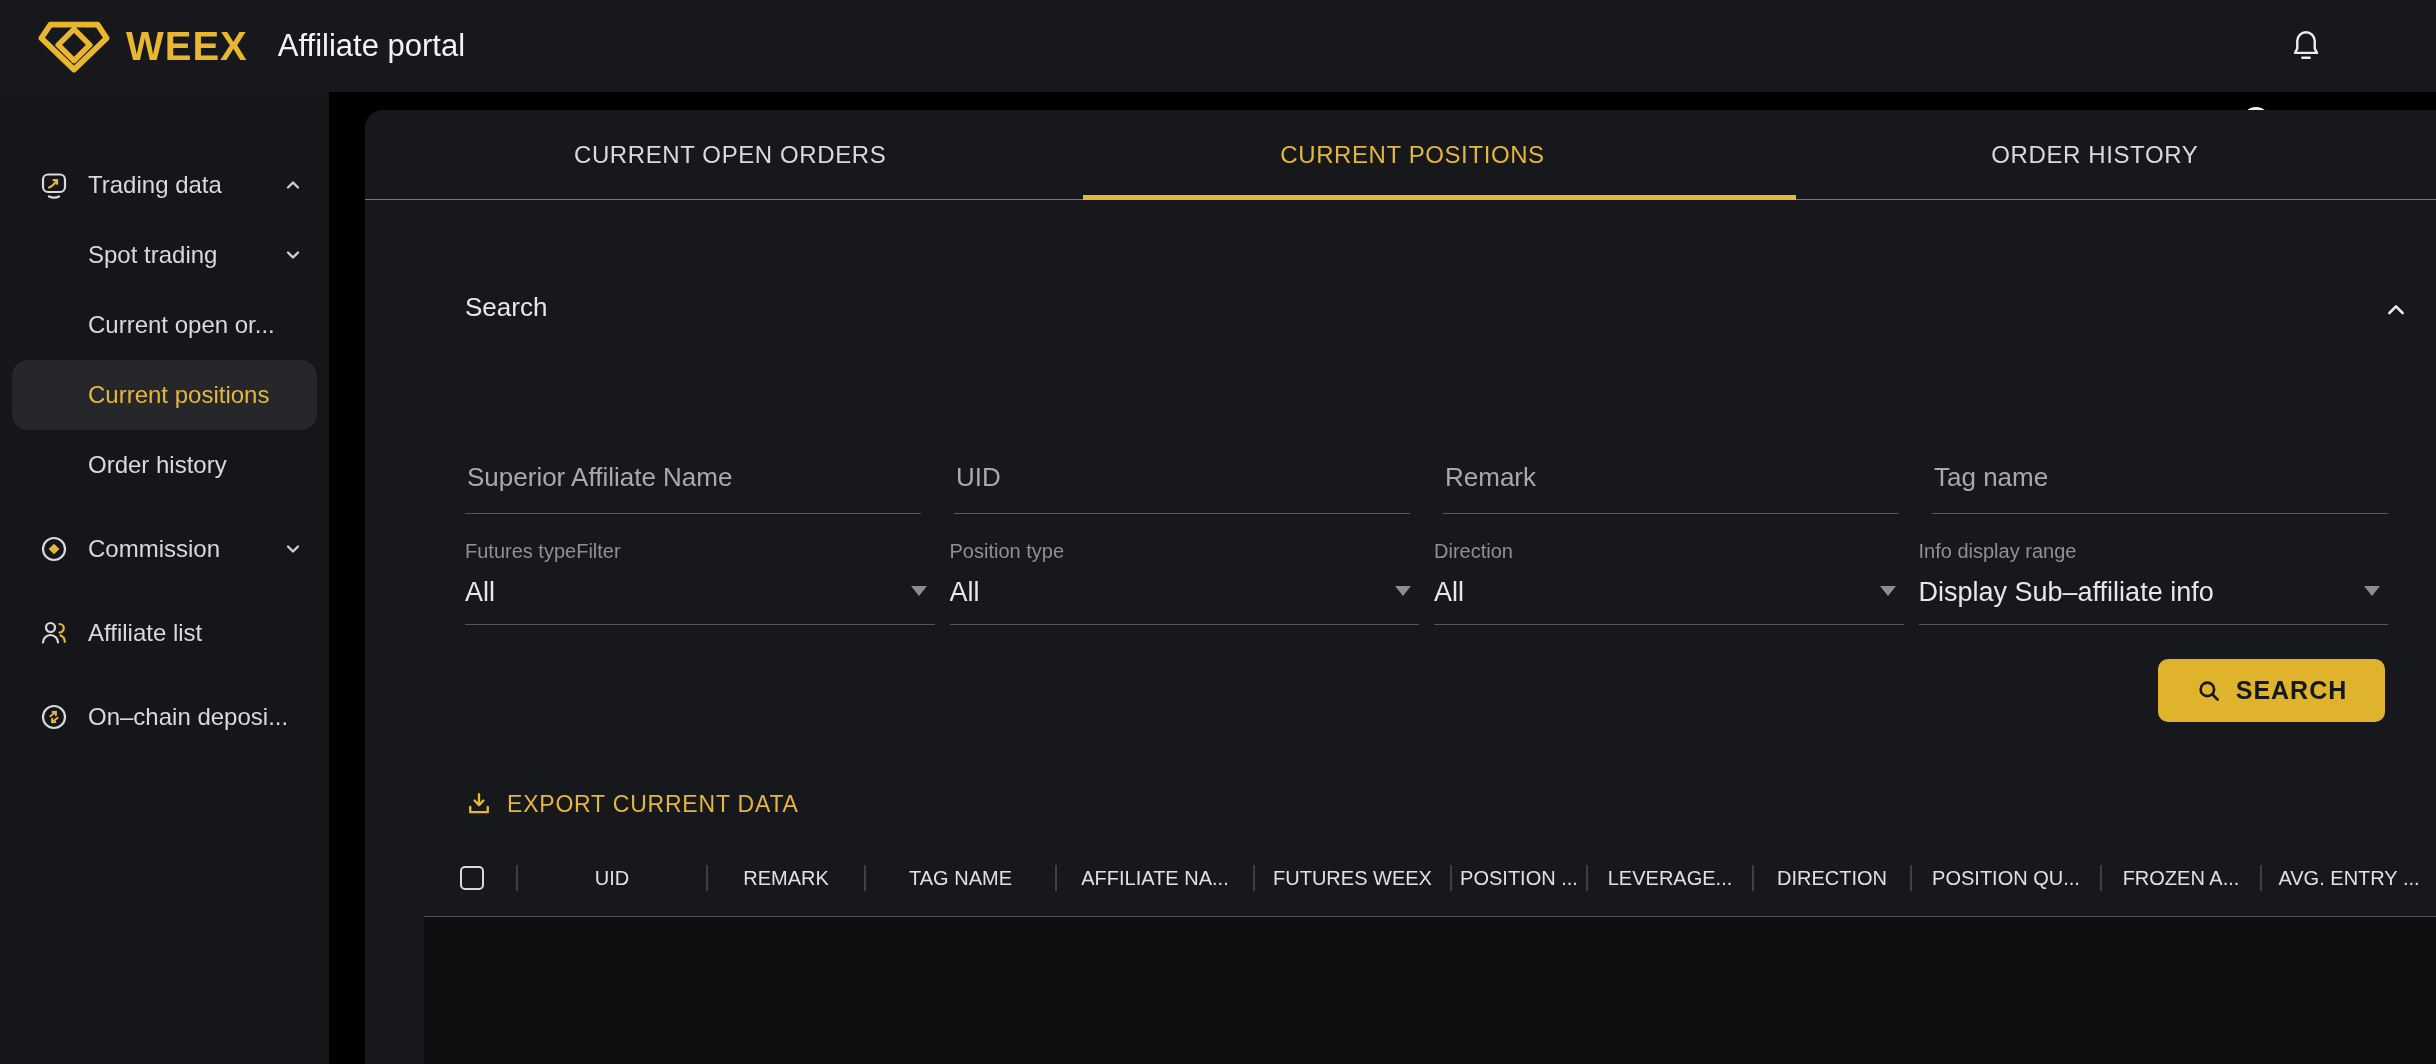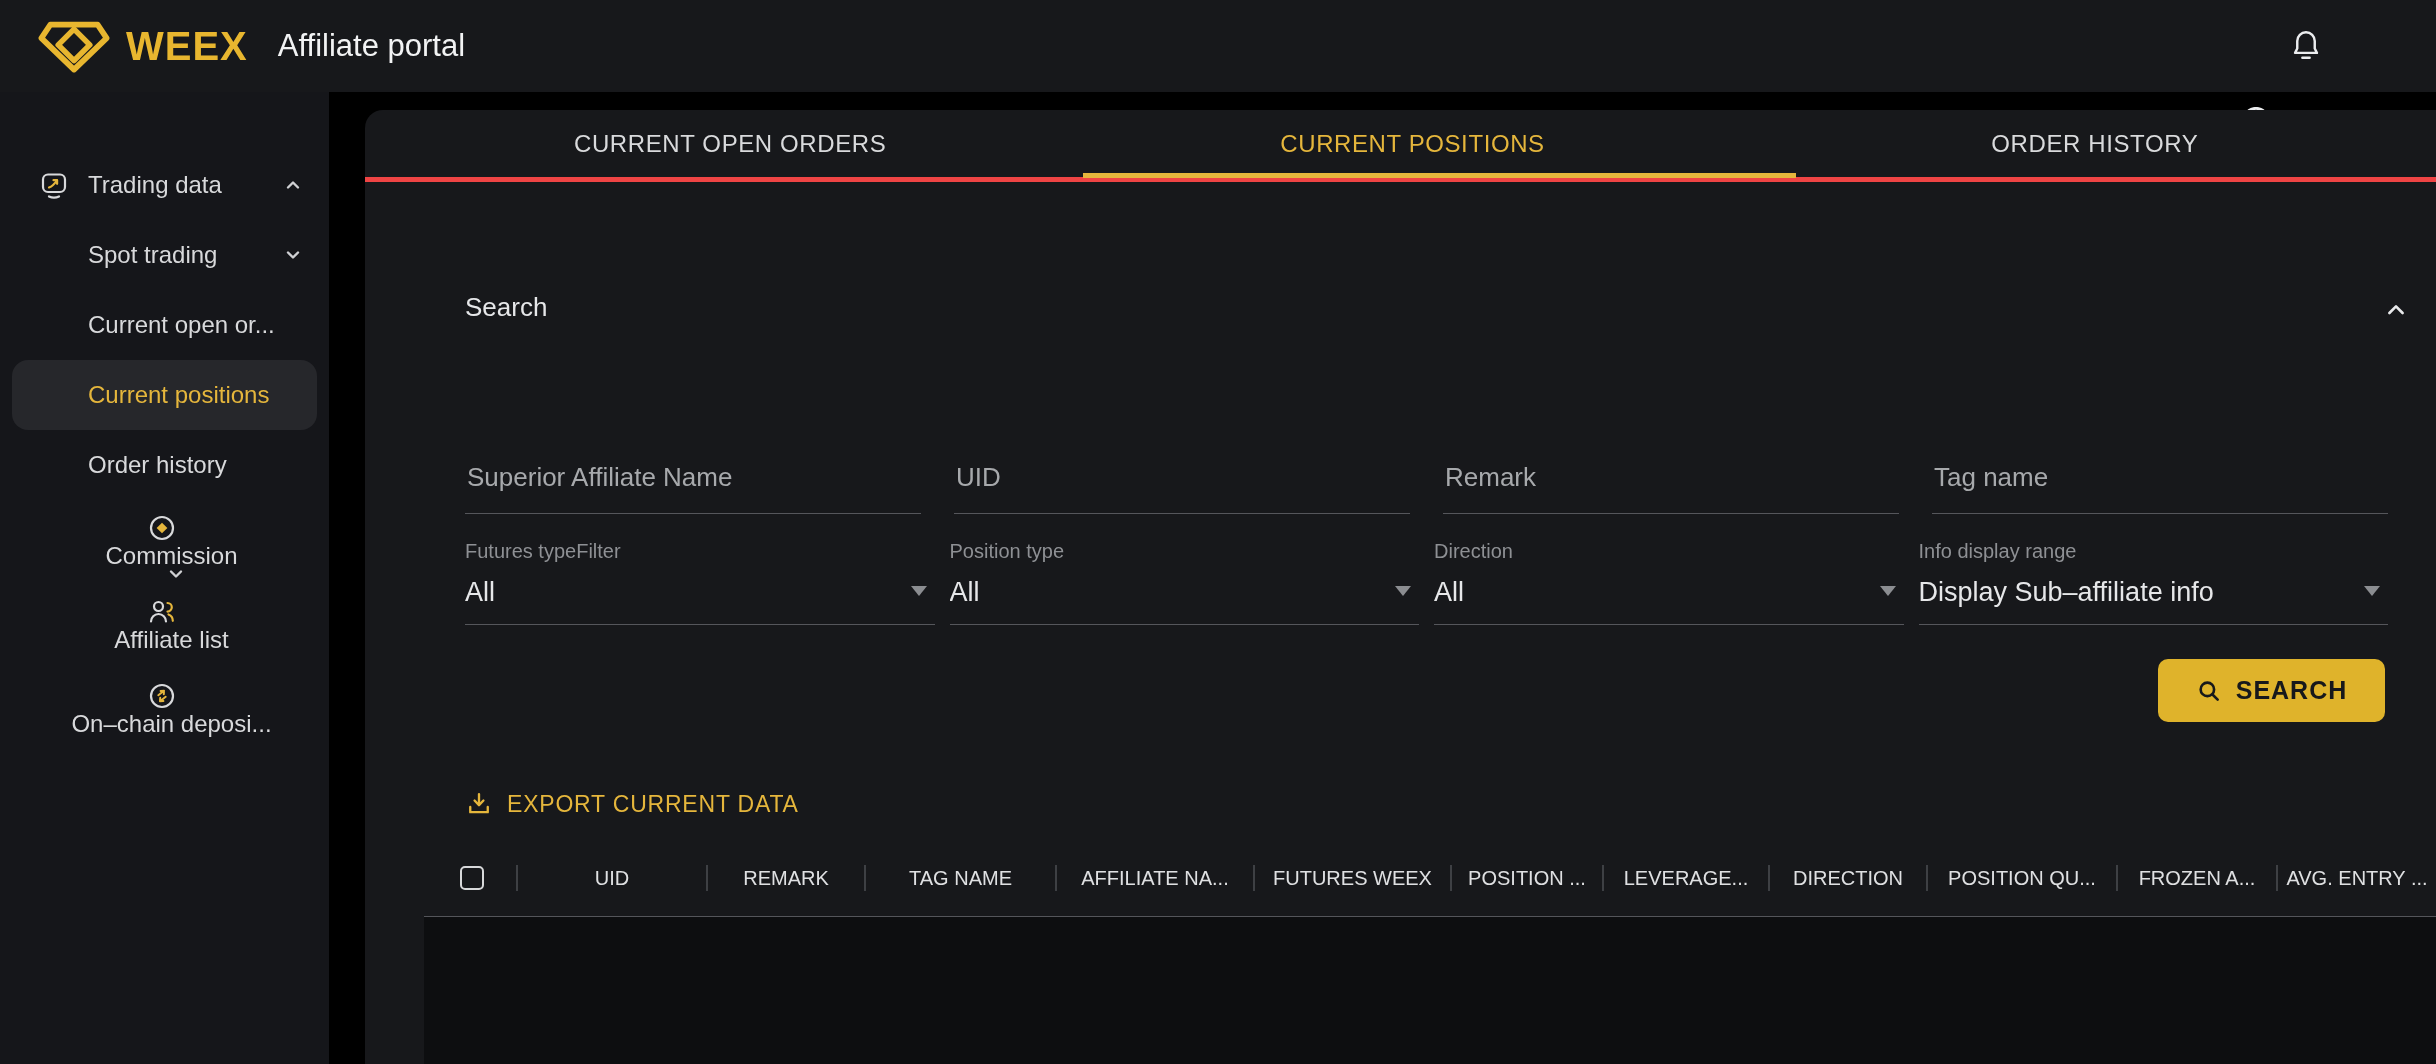--- a/index.html
+++ b/index.html
@@ -17,29 +17,29 @@
   .top-item { display:flex; align-items:center; gap:14px; font-size:26px; cursor:pointer; }
 
   
   .sidebar { position:absolute; left:0; top:92px; width:329px; bottom:0; background:#15161A; padding-top:58px; }
   .side-item { height:70px; display:flex; align-items:center; padding:0 26px 0 40px; color:#D8D9DB;
                font-size:24px; cursor:pointer; position:relative; }
   .side-item .side-icon { width:28px; height:28px; margin-right:20px; flex:none; }
   .side-item.nested { padding-left:88px; }
   .side-item .side-label { flex:1; white-space:nowrap; overflow:hidden; }
   .side-item .chev { flex:none; margin-left:8px; }
-  .side-item.gap { margin-top:14px;flex-direction:column; }
+  .side-item.gap { margin-top:14px; }
   .side-item.active { background:#26272B; border-radius:16px; margin-left:12px; margin-right:12px;
                       padding-left:76px; color:#E5B63C; font-weight:500; }
 
   
   .panel { position:absolute; left:365px; top:110px; right:0; bottom:0; background:#17181B;
            border-radius:18px 0 0 0; }
-  .tabs { position:absolute; left:0; top:0; right:0; height:72px; display:flex;
-          border-bottom:5px solid #ef4444;padding-left:24px; }
+  .tabs { position:absolute; left:0; top:0; right:0; height:90px; display:flex;
+          border-bottom:1px solid #ef4444;padding-left:24px; }
   .tab { flex:1; display:flex; align-items:center; justify-content:center; font-size:24px;
          letter-spacing:0.6px; color:#D9DADC; cursor:pointer; }
   .tab.active { color:#E5B63C; }
   .tab-underline { position:absolute; left:718px; bottom:-1px; width:713px; height:5px; background:#E5B63C; }
 
   .filter-title { position:absolute; left:100px; top:182px; font-size:26px; color:#E6E7E9; }
   .collapse-chev { position:absolute; right:28px; top:188px; cursor:pointer; }
 
   .fields-row { position:absolute; left:100px; right:48px; top:336px; display:flex; gap:33px; }
   .field { flex:1; }
@@ -280,21 +280,21 @@
       <div class="th" style="width:188px">UID</div>
       <span class="sep"></span>
       <div class="th" style="width:156px">REMARK</div>
       <span class="sep"></span>
       <div class="th" style="width:189px">TAG NAME</div>
       <span class="sep"></span>
       <div class="th" style="width:196px">AFFILIATE NA...</div>
       <span class="sep"></span>
       <div class="th" style="width:195px">FUTURES WEEX</div>
       <span class="sep"></span>
-      <div class="th" style="width:150px">POSITION ...</div>
+      <div class="th" style="width:134px">POSITION ...</div>
       <span class="sep"></span>
       <div class="th" style="width:164px">LEVERAGE...</div>
       <span class="sep"></span>
       <div class="th" style="width:156px">DIRECTION</div>
       <span class="sep"></span>
       <div class="th" style="width:188px">POSITION QU...</div>
       <span class="sep"></span>
       <div class="th" style="width:158px">FROZEN A...</div>
       <span class="sep"></span>
       <div class="th last">AVG. ENTRY ...</div>

